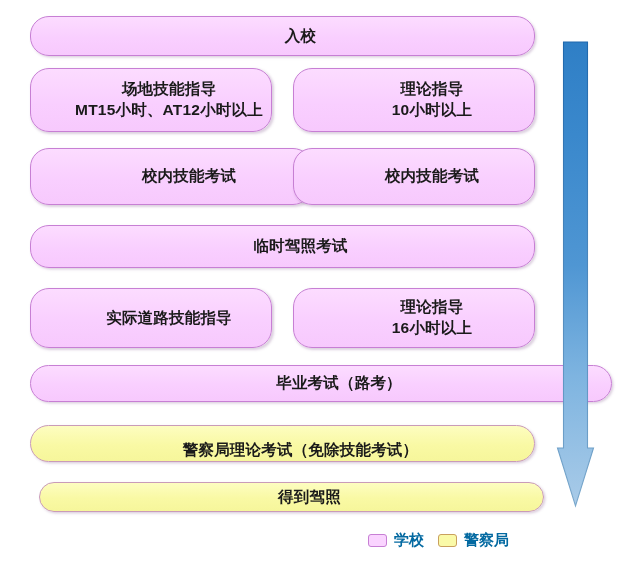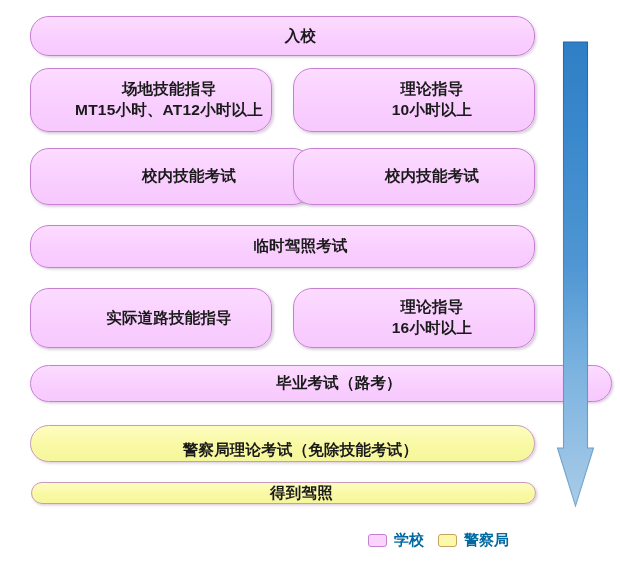--- a/index.html
+++ b/index.html
@@ -146,21 +146,21 @@
   </div>
 
   <div class="node school" style="left:30px; top:365px; width:582px; height:37px;">
     <span class="line">毕业考试（路考）</span>
   </div>
 
   <div class="node police" style="left:30px; top:425px; width:505px; height:37px;justify-content:flex-end;">
     <span class="line">警察局理论考试（免除技能考试）</span>
   </div>
 
-  <div class="node police" style="left:31px; top:482px; width:505px; height:22px;">
+  <div class="node police" style="left:39px; top:482px; width:505px; height:30px;">
     <span class="line">得到驾照</span>
   </div>
 
   <svg id="flow-arrow" viewBox="0 0 48 478">
     <defs>
       <linearGradient id="arrowGrad" x1="0" y1="0" x2="0" y2="1">
         <stop offset="0%" stop-color="#2f7fc6"></stop>
         <stop offset="20%" stop-color="#3a88cc"></stop>
         <stop offset="48%" stop-color="#4f96d3"></stop>
         <stop offset="72%" stop-color="#7eb4e0"></stop>

